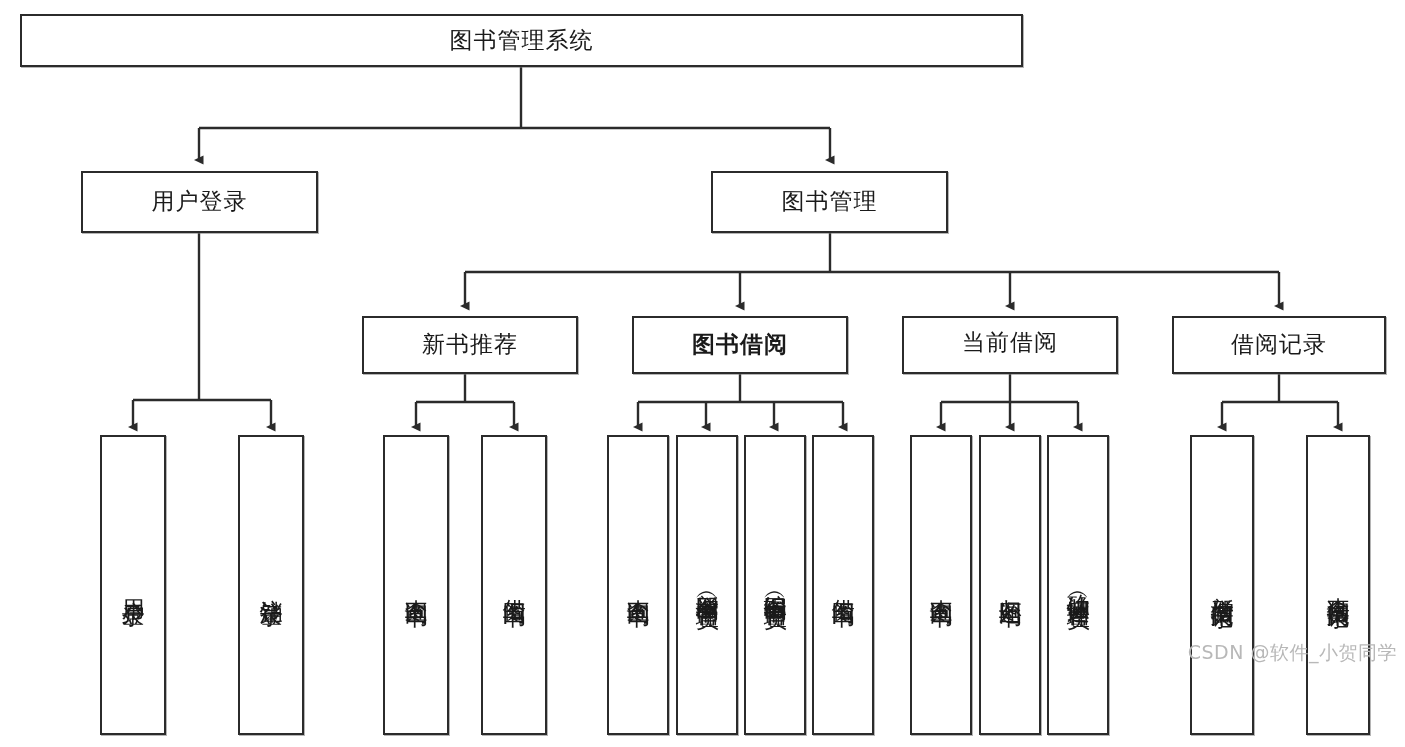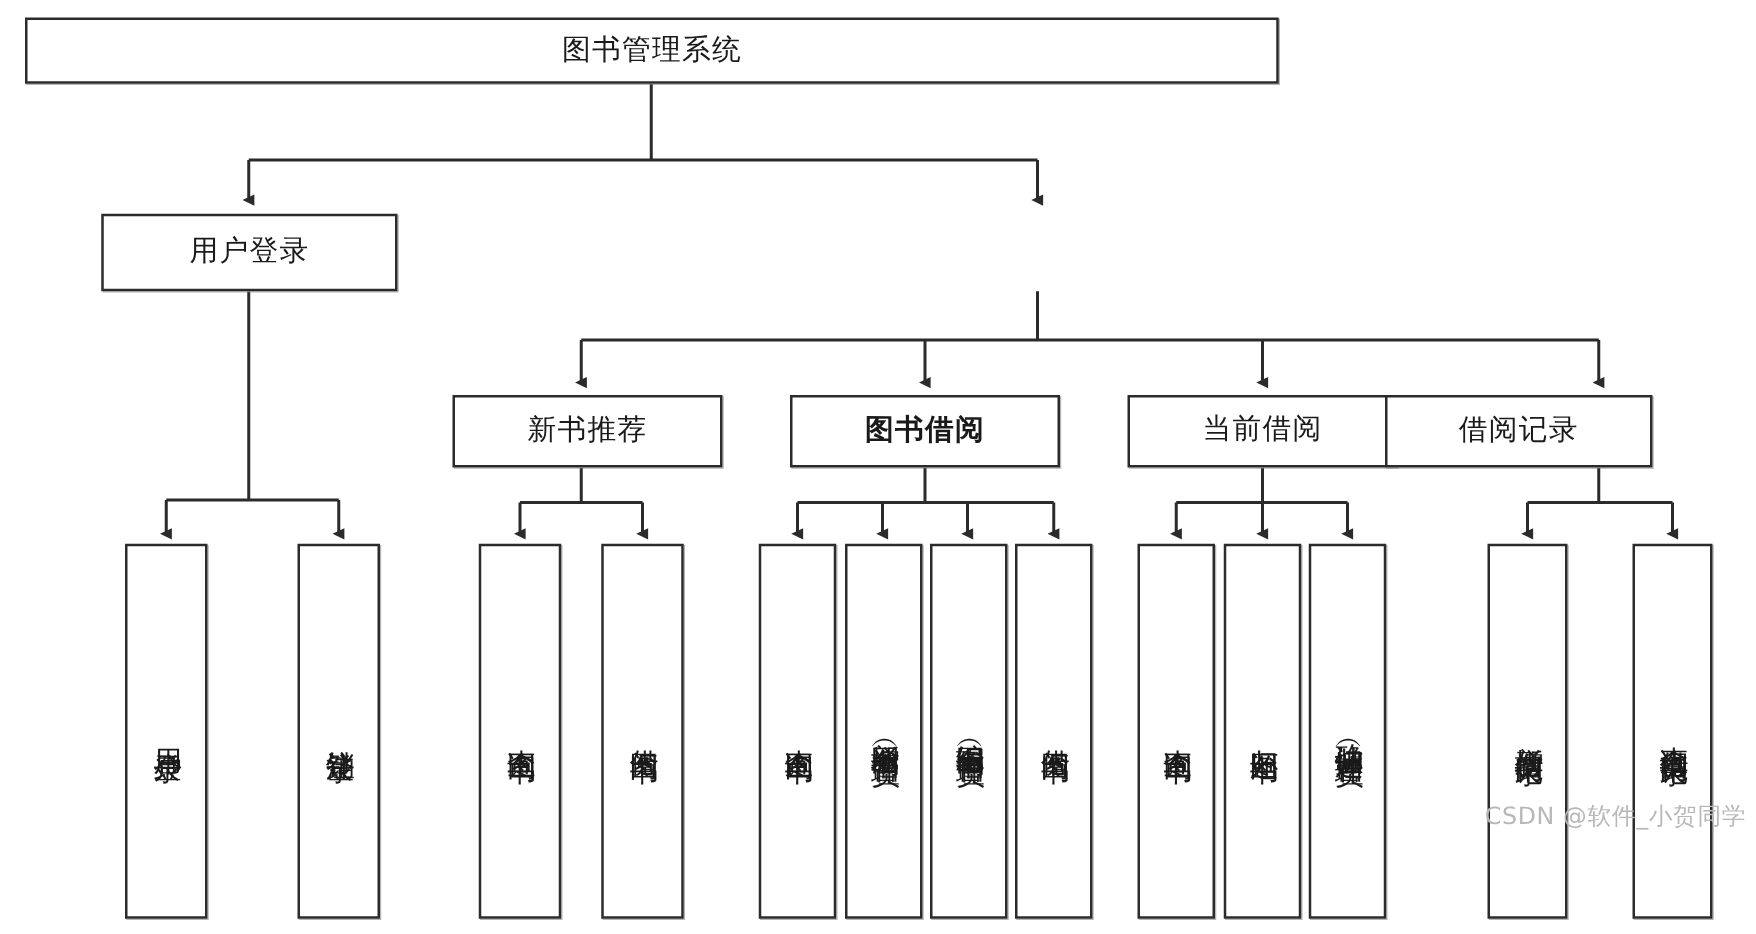--- a/index.html
+++ b/index.html
@@ -135,34 +135,37 @@
   </svg>
 
   <div class="node-box" style="left:20px; top:14px; width:1003px; height:53px;">
     <span class="node-label">图书管理系统</span>
   </div>
 
   <div class="node-box" style="left:81px; top:171px; width:237px; height:62px;">
     <span class="node-label">用户登录</span>
   </div>
 
+  <div class="node-box" style="left:711px; top:171px; width:237px; height:62px;">
+    <span class="node-label">图书管理</span>
+  </div>
 
   <div class="node-box" style="left:362px; top:316px; width:216px; height:58px;">
     <span class="node-label">新书推荐</span>
   </div>
 
   <div class="node-box" style="left:632px; top:316px; width:216px; height:58px;font-weight:bold;">
     <span class="node-label">图书借阅</span>
   </div>
 
   <div class="node-box" style="left:902px; top:316px; width:216px; height:58px;font-family:Liberation Mono, monospace;">
     <span class="node-label">当前借阅</span>
   </div>
 
-  <div class="node-box" style="left:1108px; top:316px; width:214px; height:58px;">
+  <div class="node-box" style="left:1172px; top:316px; width:214px; height:58px;">
     <span class="node-label">借阅记录</span>
   </div>
 
   <div class="leaf-box" style="left:100px; top:435px; width:66px; height:300px;">
     <span class="leaf-label">用户登录</span>
   </div>
   <div class="leaf-box" style="left:238px; top:435px; width:66px; height:300px;">
     <span class="leaf-label">注销登录</span>
   </div>
 

